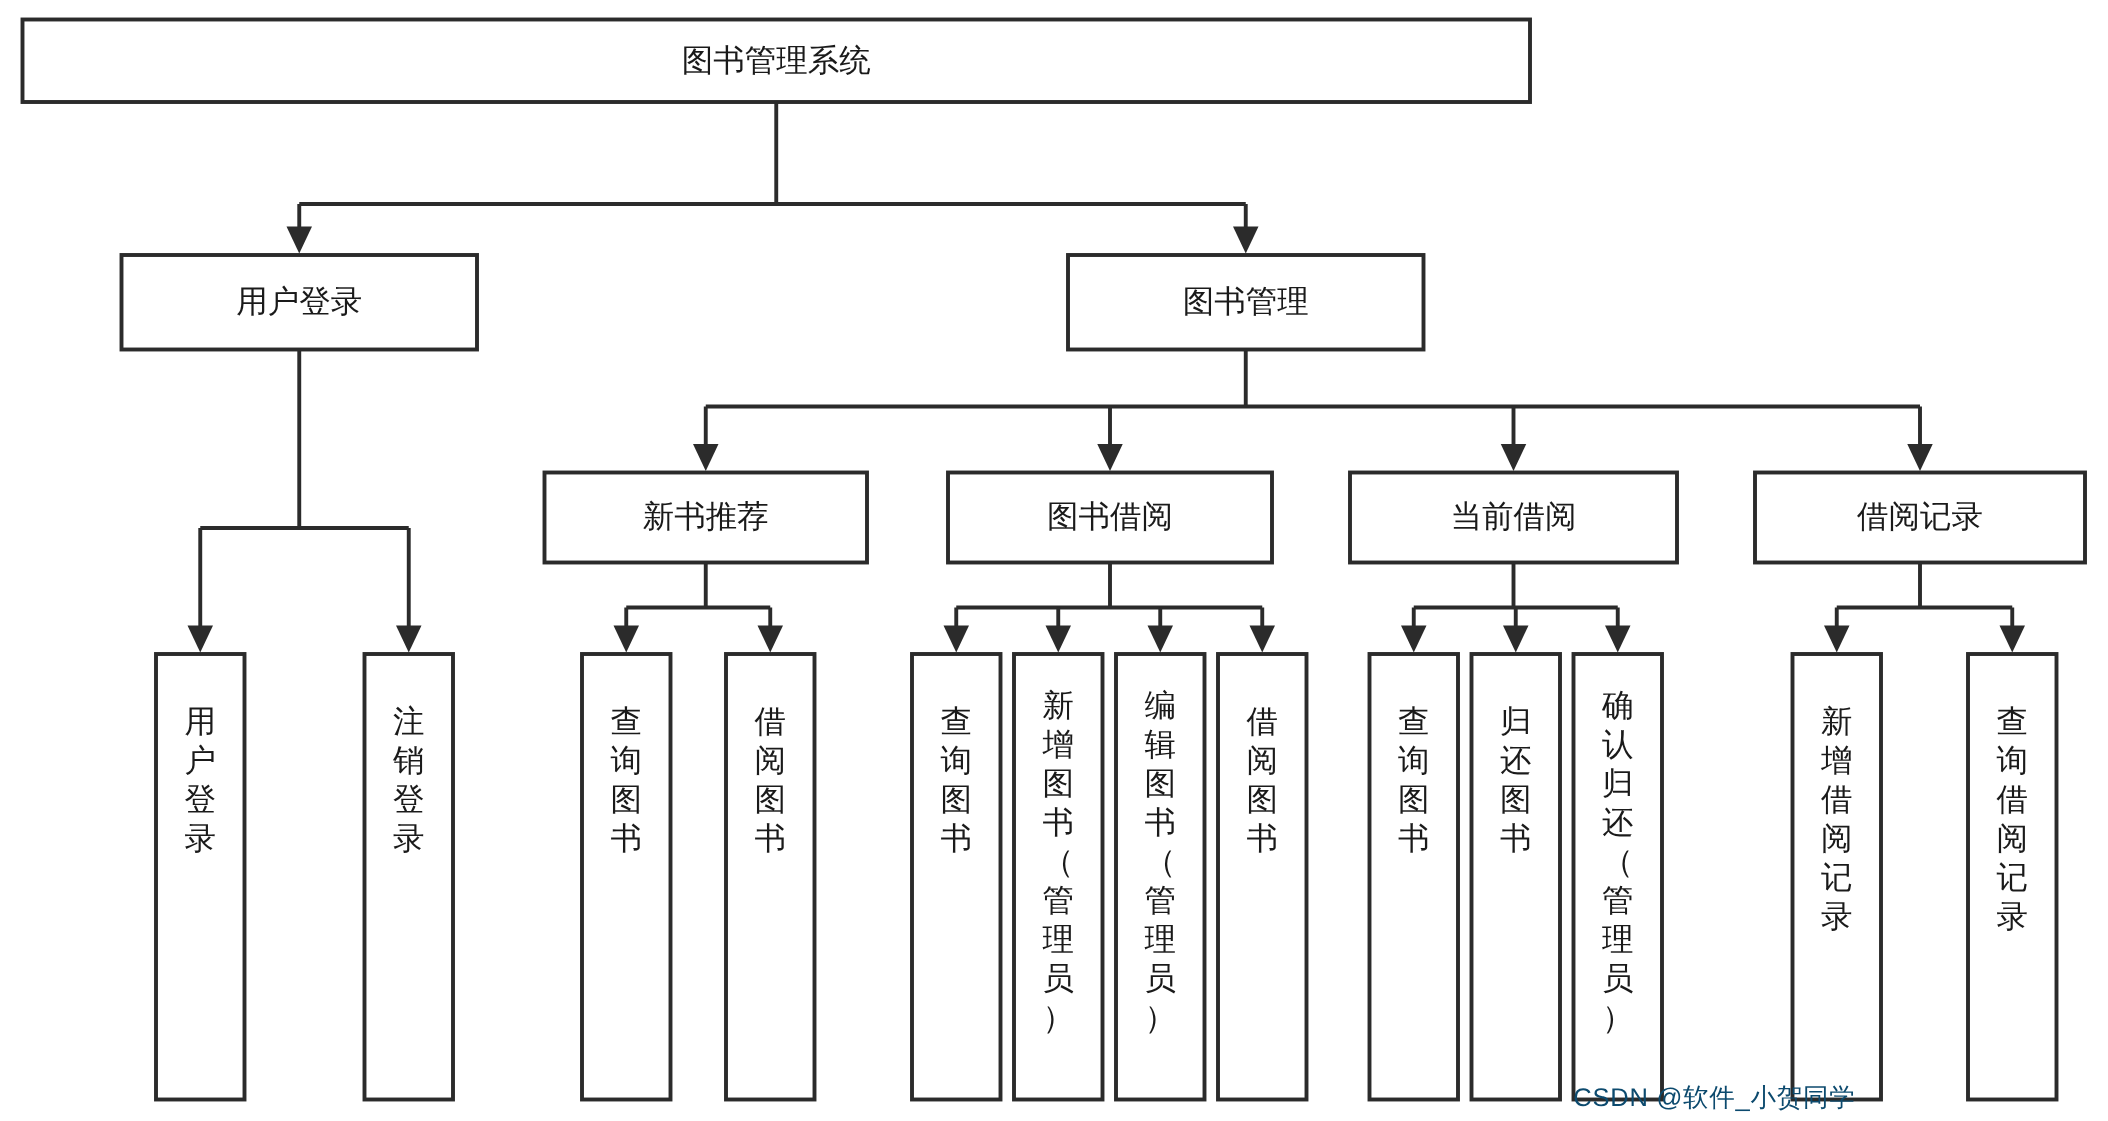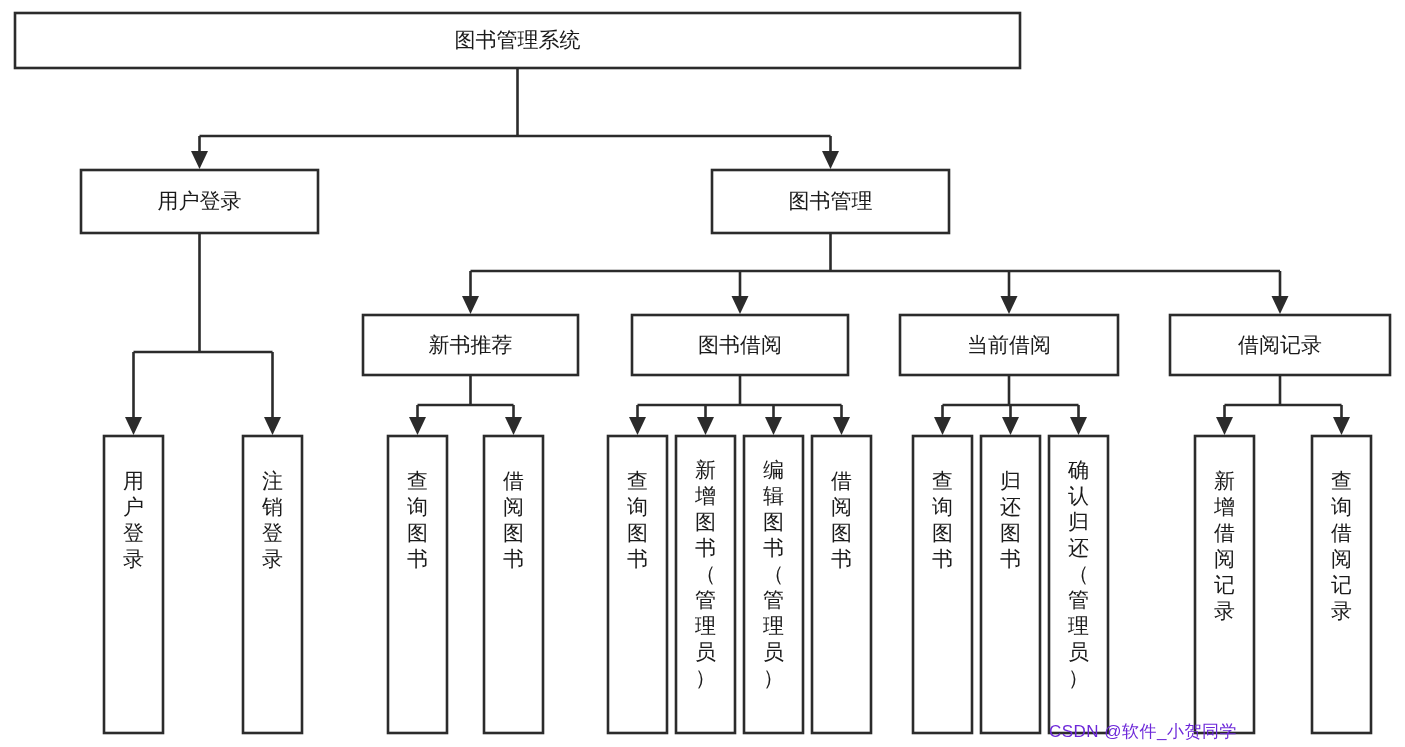--- a/index.html
+++ b/index.html
@@ -54,21 +54,21 @@
     font-family: "Liberation Sans", "DejaVu Sans", sans-serif;
     font-size: 21px;
     text-anchor: middle;
   }
   .watermark {
     position: absolute;
     right: 12px;
     bottom: 4px;
     font-family: "Liberation Sans", "DejaVu Sans", sans-serif;
     font-size: 17px;
-    color: #6d28d9;
+    color: #0c4a6e;
     letter-spacing: 0.5px;
     white-space: nowrap;
     pointer-events: none;
   }
 </style>
 </head>
 <body>
 
 <div id="diagram-root">
   <svg class="canvas" viewBox="0 0 1405 747">

